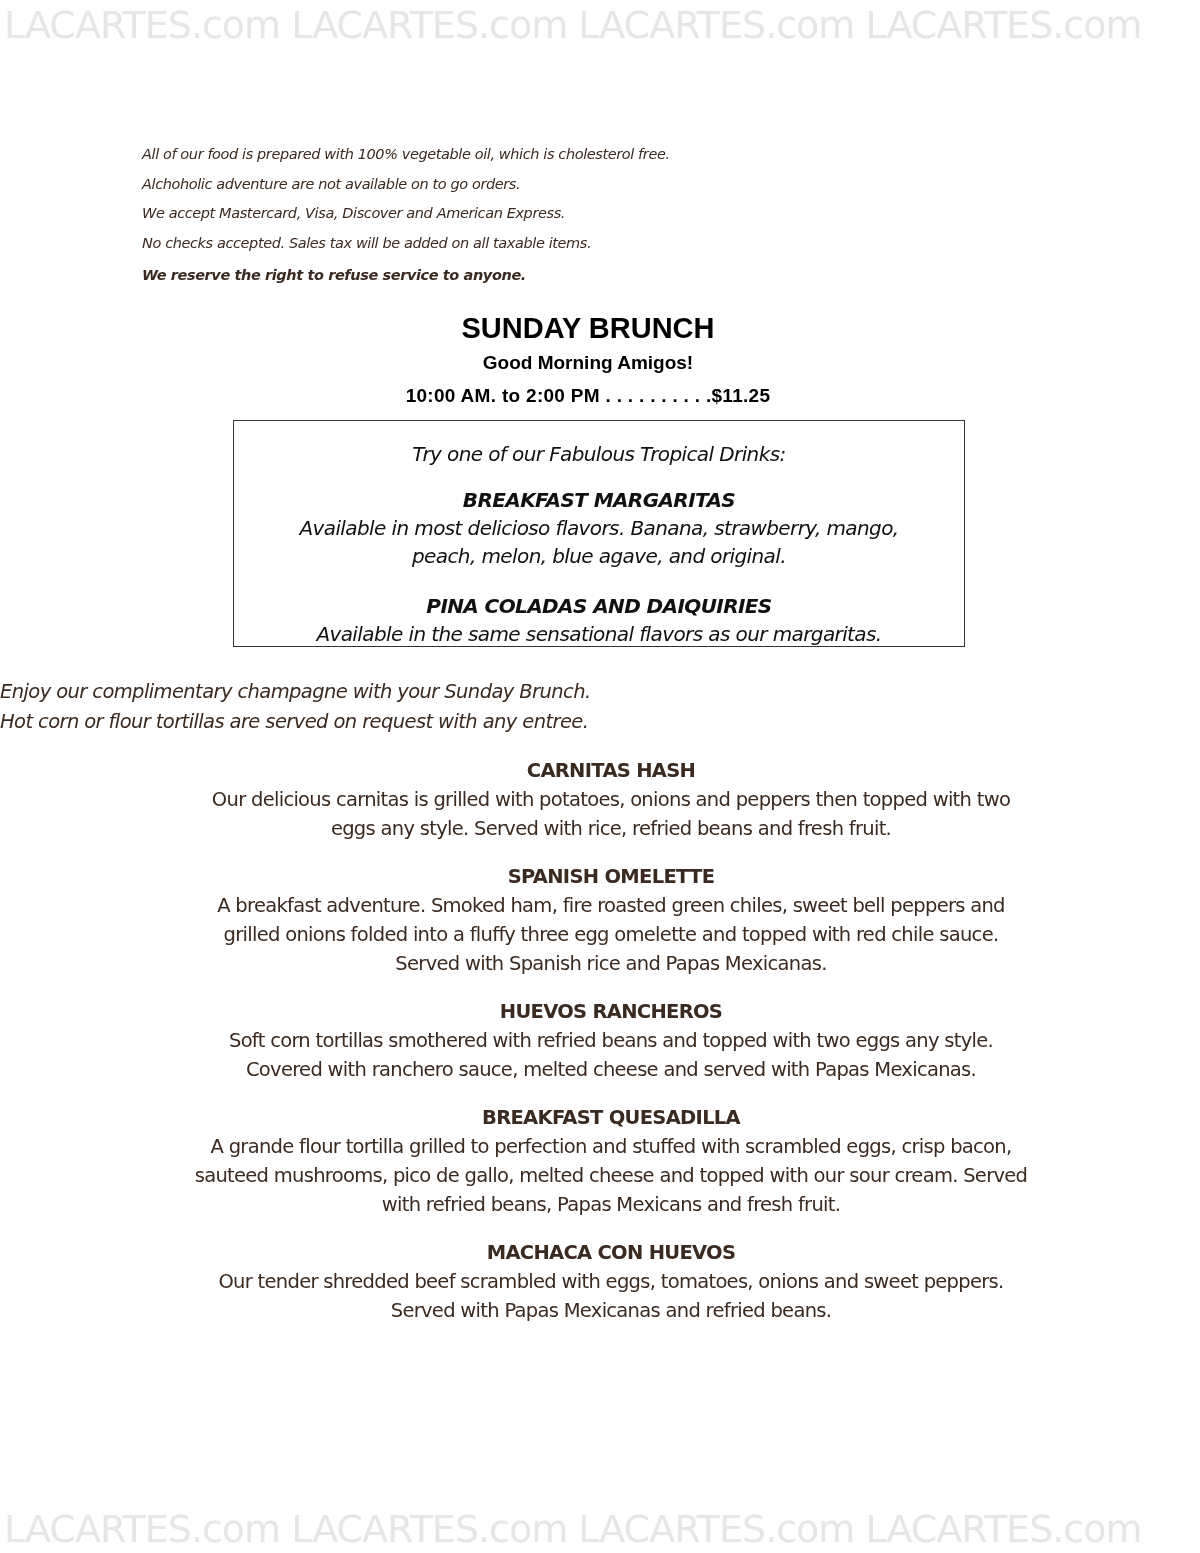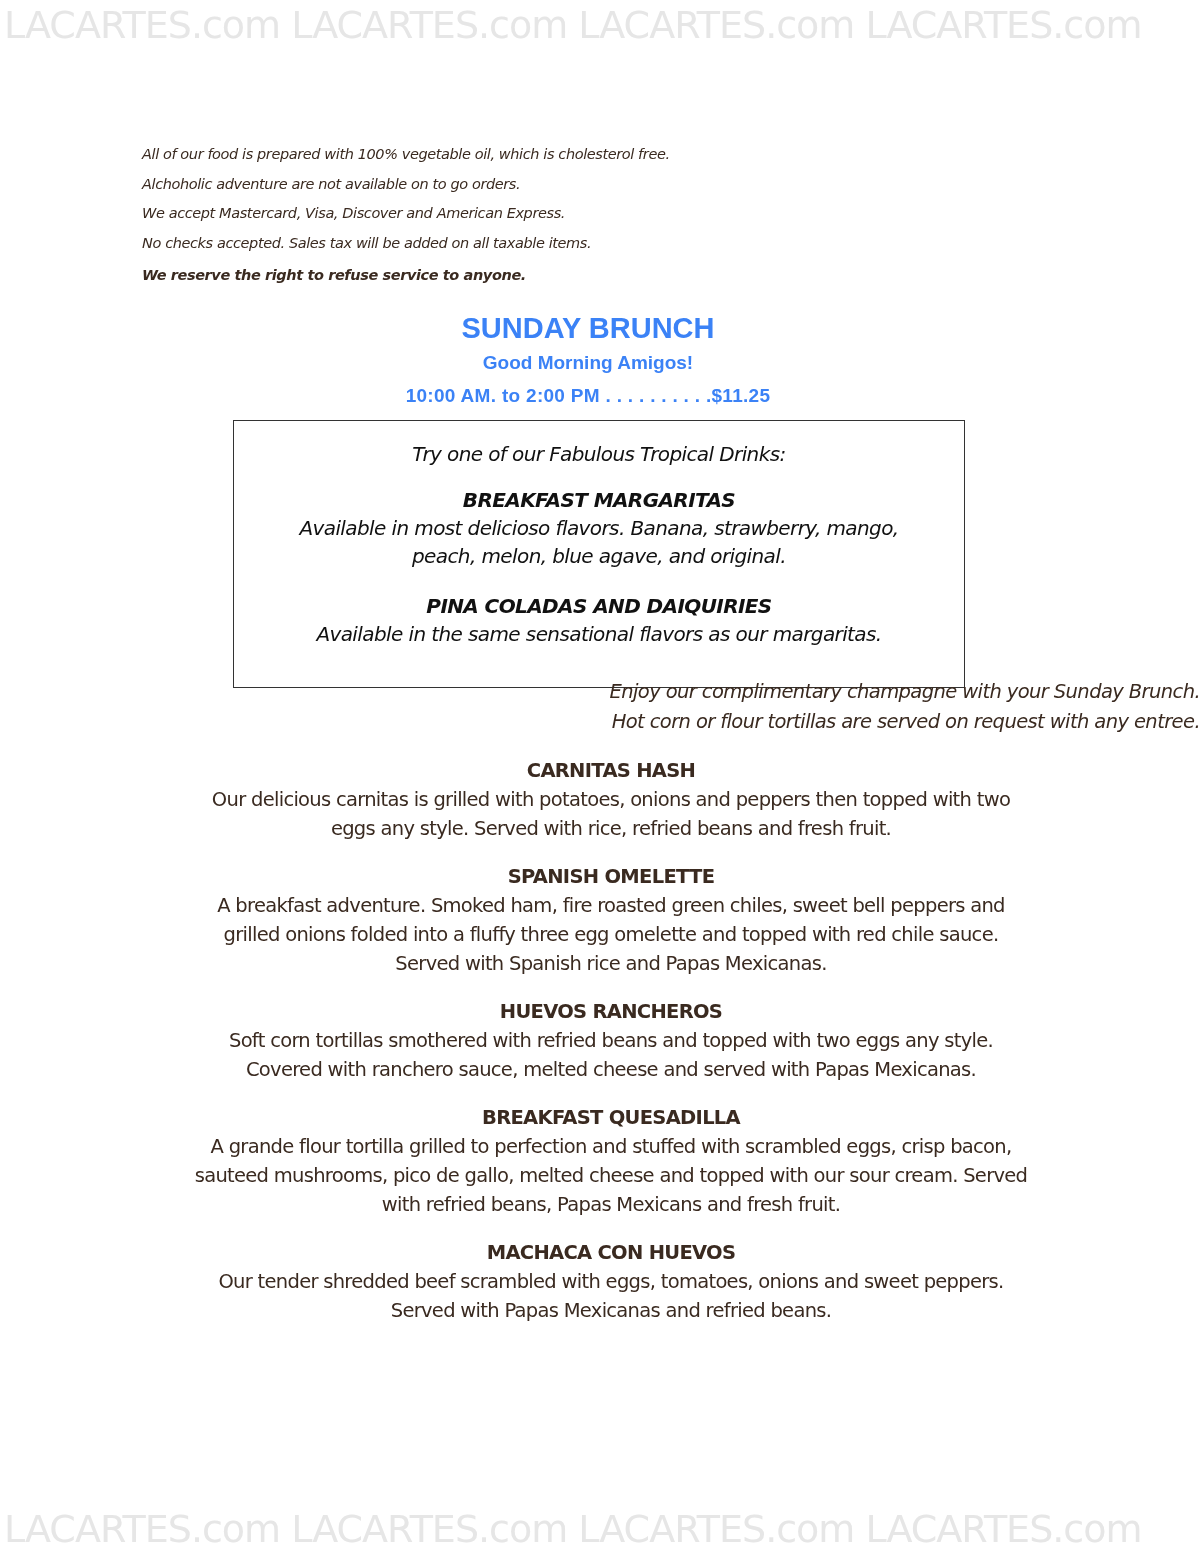--- a/index.html
+++ b/index.html
@@ -23,41 +23,41 @@
       position: absolute; left: 142px; top: 140px;
       font-family: "DejaVu Sans", sans-serif; font-style: italic;
       font-size: 14.5px; letter-spacing: -0.4px; color: #3a2a20;
     }
     .notes .note { height: 29.5px; line-height: 29.5px; white-space: nowrap; }
     .notes .note-strong { font-weight: bold; margin-top: 3px; }
 
     .header {
       position: absolute; left: 0; width: 1176px; top: 308px;
       text-align: center; font-family: "Liberation Sans", sans-serif; font-weight: bold;
-      color: #3b82f6;
+      color: #000000;
     }
     .title { font-size: 29px; line-height: 40px; }
     .subtitle { font-size: 19px; line-height: 30px; }
     .hours { font-size: 19px; line-height: 36px; letter-spacing: 0.3px; }
 
     .drinks-box {
-      position: absolute; left: 233px; top: 420px; width: 732px; height: 268px;
+      position: absolute; left: 233px; top: 420px; width: 732px; height: 227px;
       border: 1.5px solid #333333; box-sizing: border-box;
       text-align: center; font-family: "DejaVu Sans", sans-serif; font-style: italic;
       color: #111111; letter-spacing: -0.6px;
     }
     .drinks-intro { font-size: 20px; margin-top: 19px; line-height: 28px; }
     .drink-name { font-weight: bold; font-size: 20px; line-height: 28px; }
     .drink-desc { font-size: 20px; line-height: 28px; }
     .drink-block-1 { margin-top: 18px; }
     .drink-block-2 { margin-top: 22px; }
 
     .intro-lines {
       position: absolute; left: 0; width: 1200px; top: 677px;
-      text-align: right; font-family: "DejaVu Sans", sans-serif; font-style: italic;
+      text-align: left; font-family: "DejaVu Sans", sans-serif; font-style: italic;
       font-size: 19.5px; line-height: 29.5px; letter-spacing: -0.6px; color: #3a2a20;
     }
 
     .menu {
       position: absolute; left: 11px; width: 1200px; top: 757px;
       text-align: center; font-family: "DejaVu Sans", sans-serif; color: #3a2a20;
       letter-spacing: -0.7px;
     }
     .menu-item { margin-bottom: 20px; }
     .item-name { font-weight: bold; font-size: 19.5px; line-height: 28px; }

